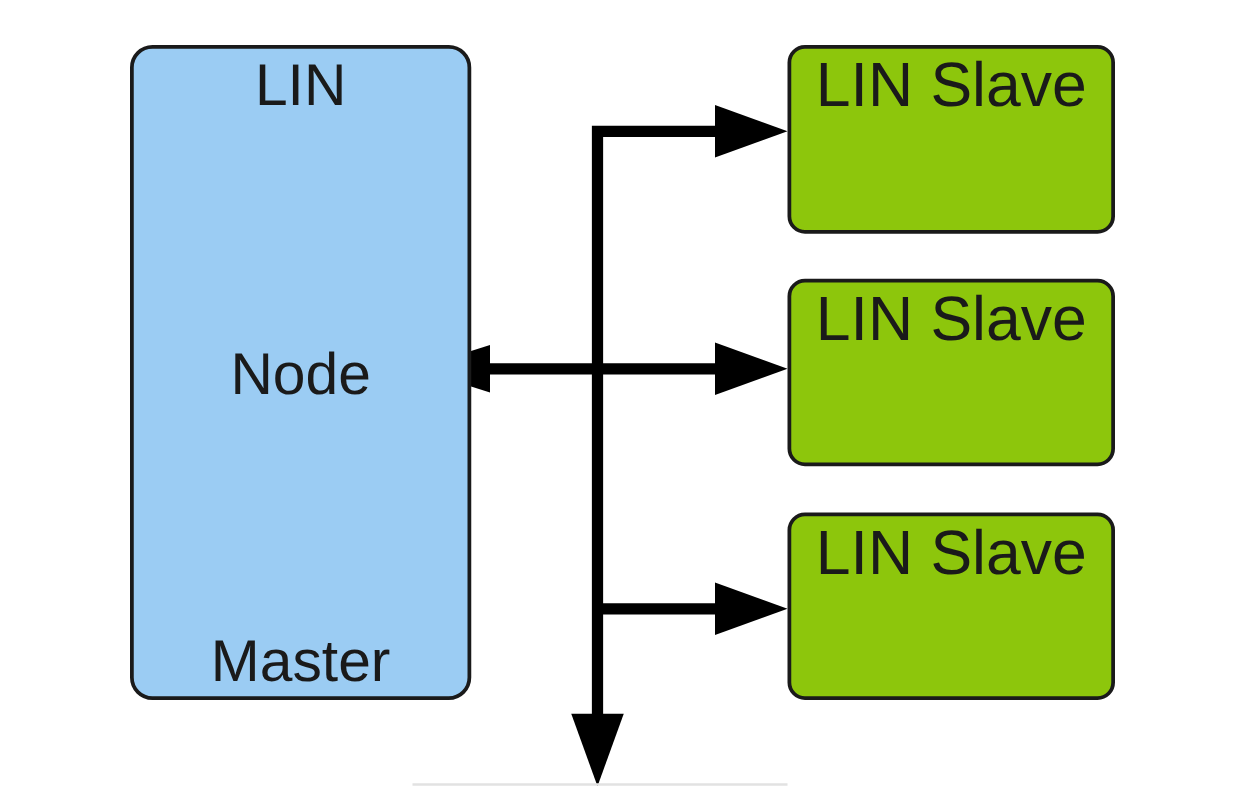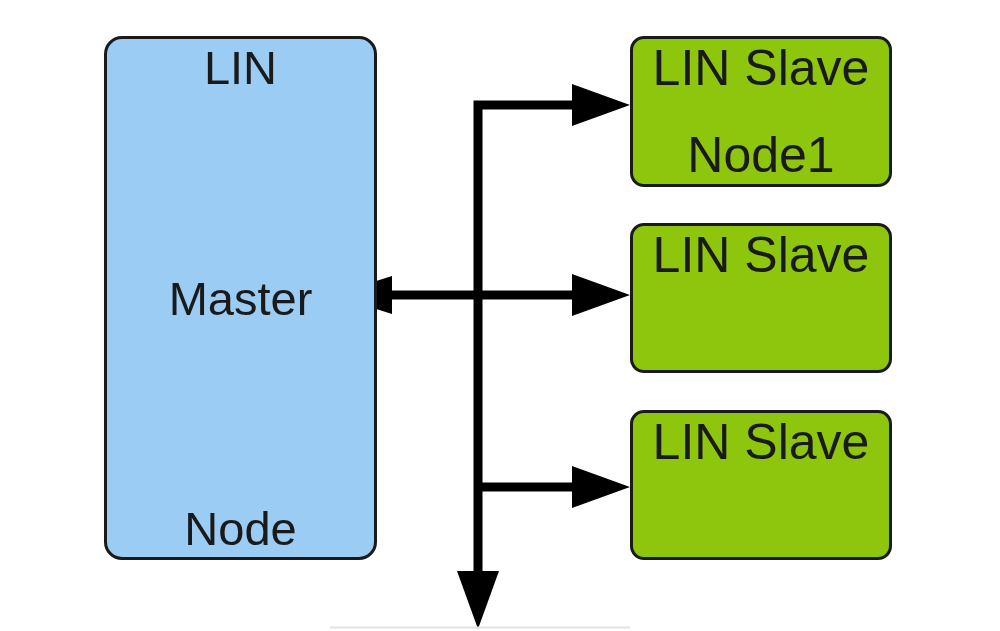--- a/index.html
+++ b/index.html
@@ -76,27 +76,26 @@
     <path d="M 478 487 L 575 487" fill="none" stroke-width="9" style="stroke: rgb(0, 0, 0);"></path>
     <polygon points="630,487 572,466 572,508" style="fill: rgb(0, 0, 0);"></polygon>
 
     <polygon points="478,629 457,571 499,571" style="fill: rgb(0, 0, 0);"></polygon>
 
     <path d="M 330 627.5 L 630 627.5" fill="none" stroke-width="2" style="stroke: rgb(226, 226, 226);"></path>
   </svg>
 
   <div class="node master" style="background-color: rgb(155, 204, 243);">
     <span class="line">LIN</span>
+    <span class="line">Node</span>
     <span class="line">Master</span>
-    <span class="line">Node</span>
   </div>
 
   <div class="node slave slave1" style="background-color: rgb(141, 198, 12);">
     <span class="line">LIN Slave</span>
-    <span class="line">Node1</span>
   </div>
 
   <div class="node slave slave2" style="background-color: rgb(141, 198, 12);">
     <span class="line">LIN Slave</span>
   </div>
 
   <div class="node slave slave3" style="background-color: rgb(141, 198, 12);">
     <span class="line">LIN Slave</span>
   </div>
 

